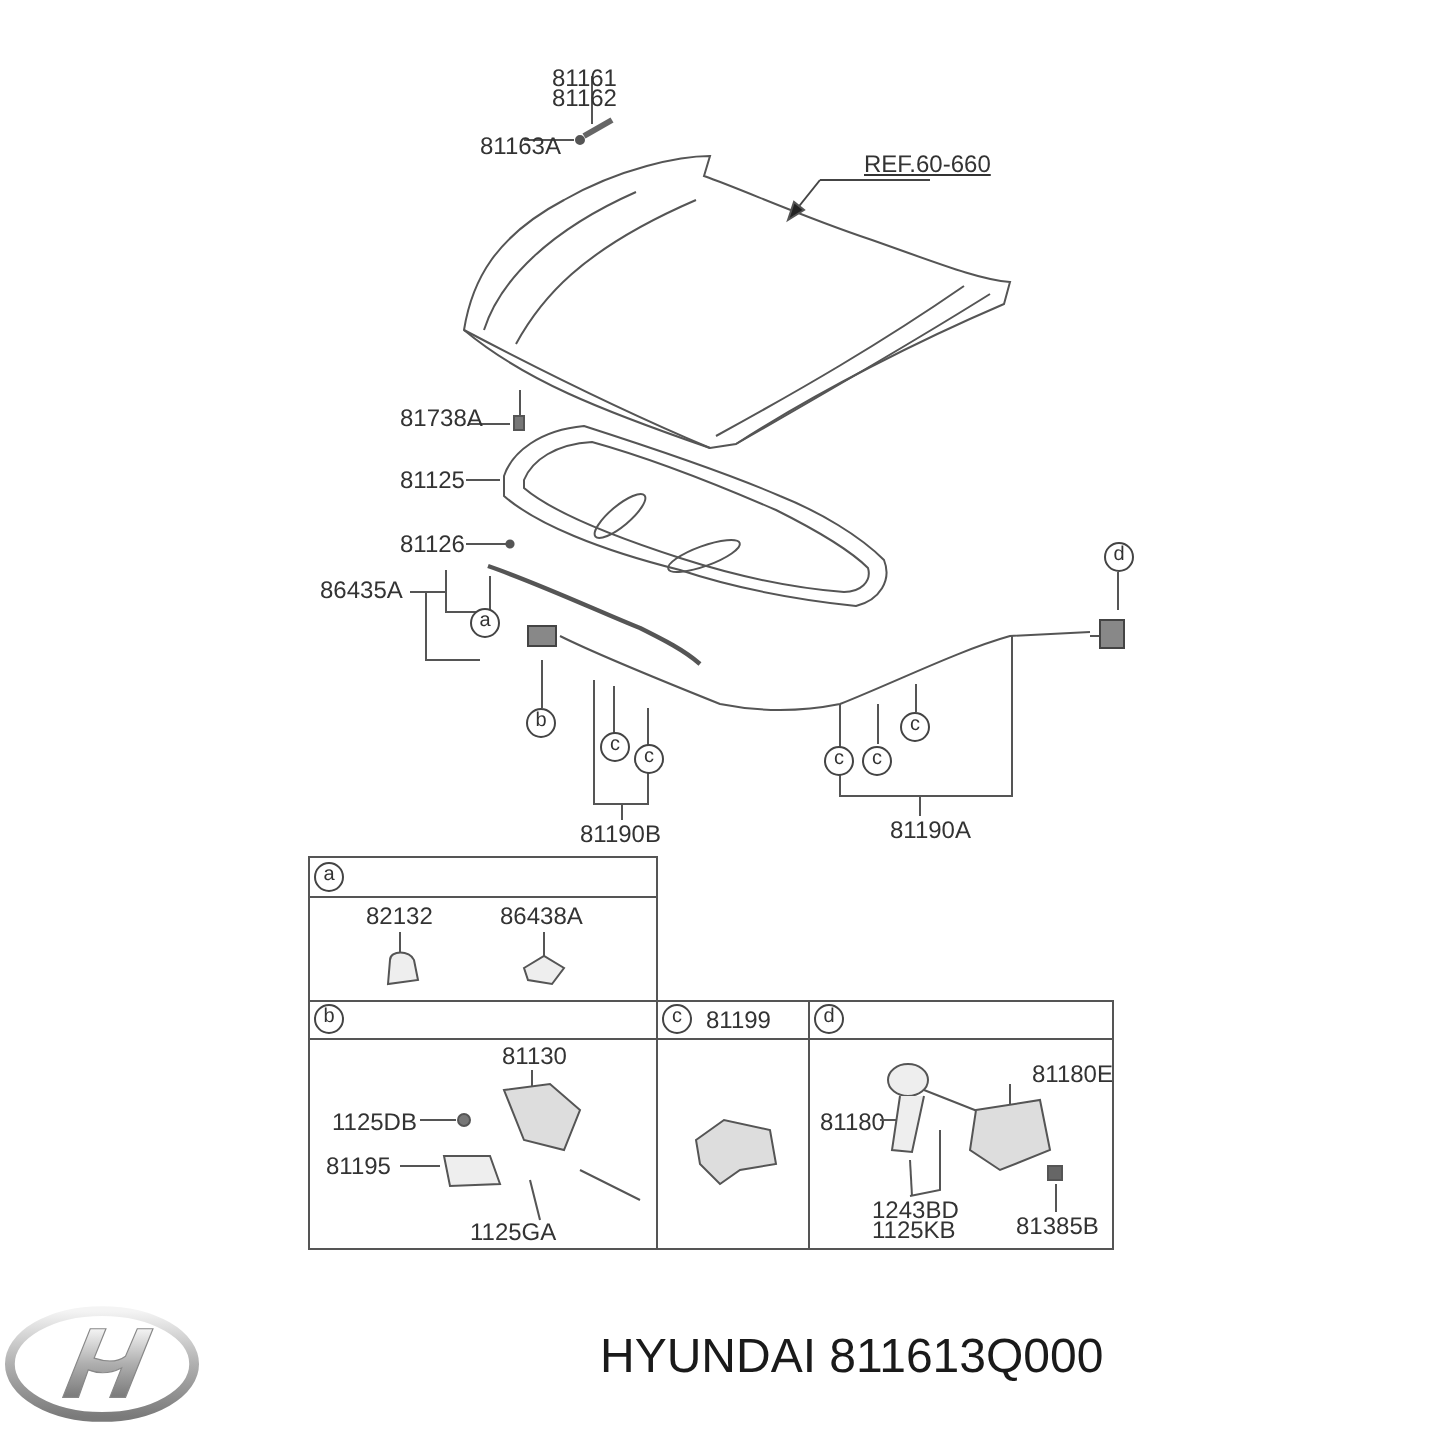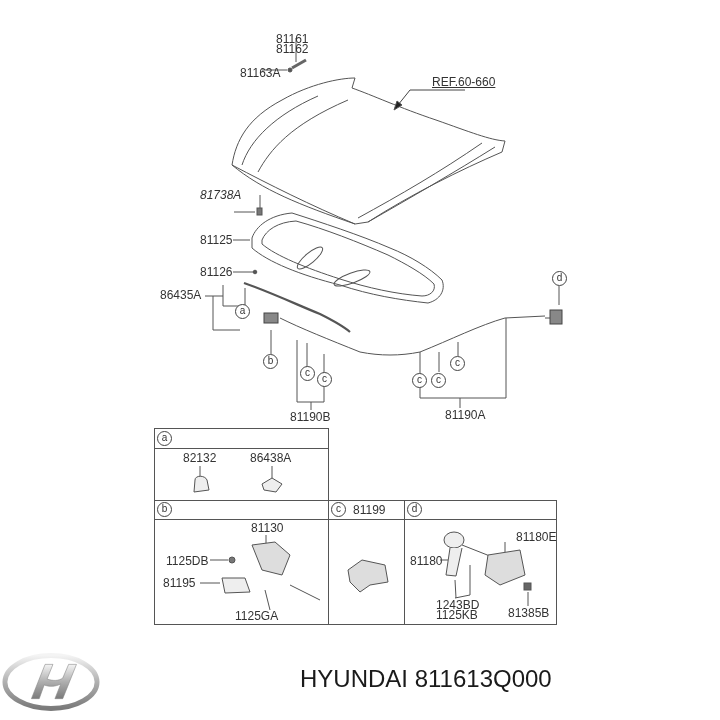--- a/index.html
+++ b/index.html
@@ -67,21 +67,21 @@
     <path d="M439,352 L439,372"></path>
     <path d="M458,342 L458,356"></path>
     <path d="M460,398 L460,408"></path>
   </g>
 </svg>
 
 <span class="lbl" style="left:276px;top:34px;">81161</span>
 <span class="lbl" style="left:276px;top:44px;">81162</span>
 <span class="lbl" style="left:216px;top:68px;margin-left:24px;">81163A</span>
 <span class="lbl" style="left:411px;top:77px;text-decoration:underline;padding-left:21px;">REF.60-660</span>
-<span class="lbl" style="left:200px;top:190px;font-style:italic;">81738A</span>
+<span class="lbl" style="left:200px;top:204px;">81738A</span>
 <span class="lbl" style="left:200px;top:235px;">81125</span>
 <span class="lbl" style="left:200px;top:267px;">81126</span>
 <span class="lbl" style="left:160px;top:290px;">86435A</span>
 <span class="lbl" style="left:290px;top:412px;">81190B</span>
 <span class="lbl" style="left:445px;top:410px;">81190A</span>
 
 <span class="circ" style="left:235px;top:304px;">a</span>
 <span class="circ" style="left:263px;top:354px;">b</span>
 <span class="circ" style="left:300px;top:366px;">c</span>
 <span class="circ" style="left:317px;top:372px;">c</span>

